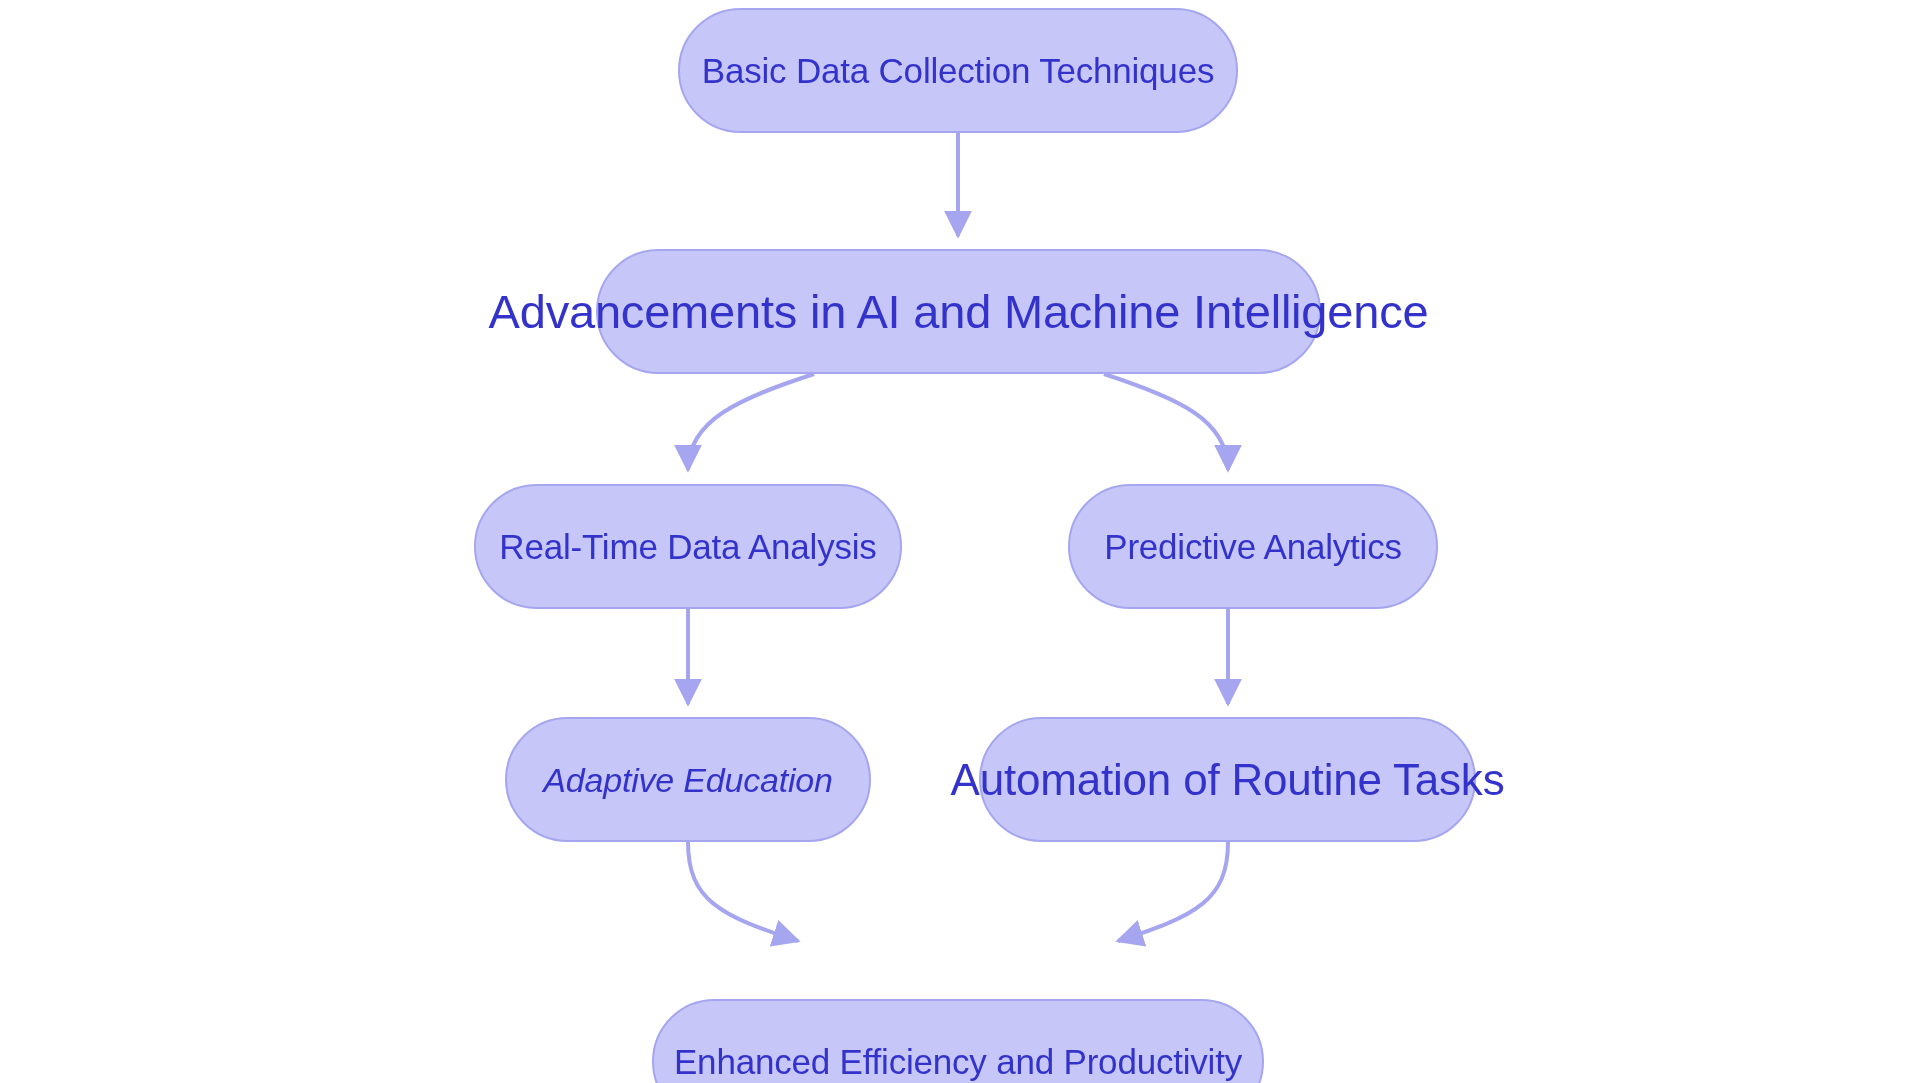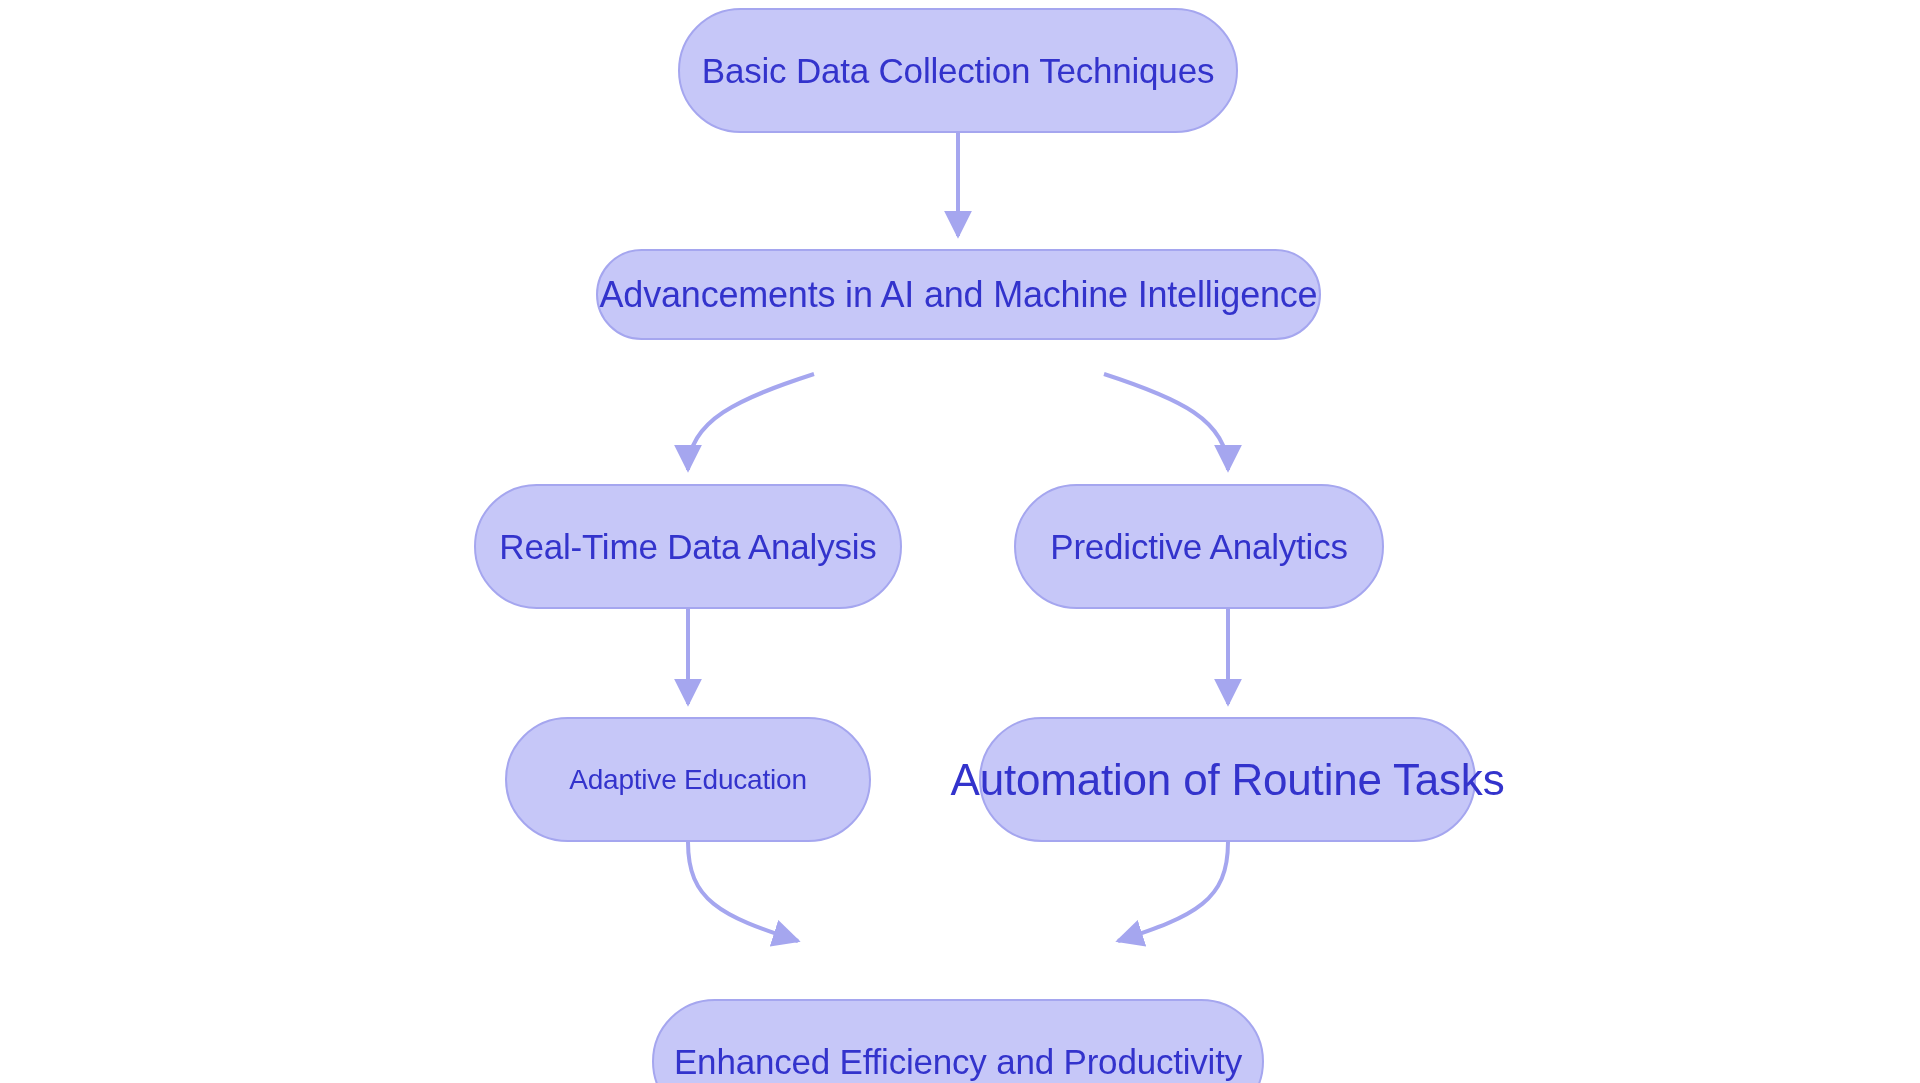--- a/index.html
+++ b/index.html
@@ -44,26 +44,26 @@
     z-index: 2;
   }
   .node-label {
     display: block;
     line-height: 1;
   }
 
   
   #node-basic-data        { left: 678px; top: 8px;   width: 560px; height: 125px; font-size: 35px; }
   
-  #node-advancements      { left: 596px; top: 249px; width: 725px; height: 91px; font-size: 36px; }
+  #node-advancements      { left: 596px; top: 249px; width: 725px; height: 125px; font-size: 47px; }
   
   #node-realtime          { left: 474px; top: 484px; width: 428px; height: 125px; font-size: 35px; align-items: center; }
-  #node-predictive        { left: 1014px; top: 484px; width: 370px; height: 125px; font-size: 35px; }
+  #node-predictive        { left: 1068px; top: 484px; width: 370px; height: 125px; font-size: 35px; }
   
-  #node-adaptive          { left: 505px; top: 717px; width: 366px; height: 125px; font-size: 28px; }
+  #node-adaptive          { left: 505px; top: 717px; width: 366px; height: 125px; font-size: 34px; font-style: italic; }
   #node-automation        { left: 979px; top: 717px; width: 497px; height: 125px; font-size: 44px; }
   
   #node-enhanced          { left: 652px; top: 951px; width: 612px; height: 125px; font-size: 35px; margin-top: 48px; }
 </style>
 </head>
 <body>
 
 <div id="flow-root">
 
   <svg id="edge-layer" viewBox="0 0 1920 1083" width="1920" height="1083" xmlns="http://www.w3.org/2000/svg">

